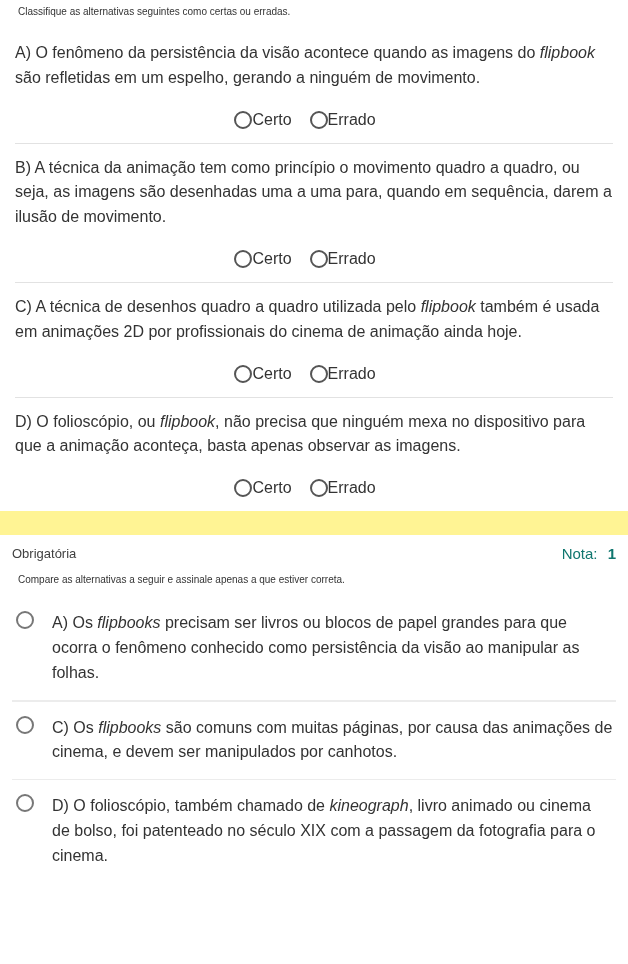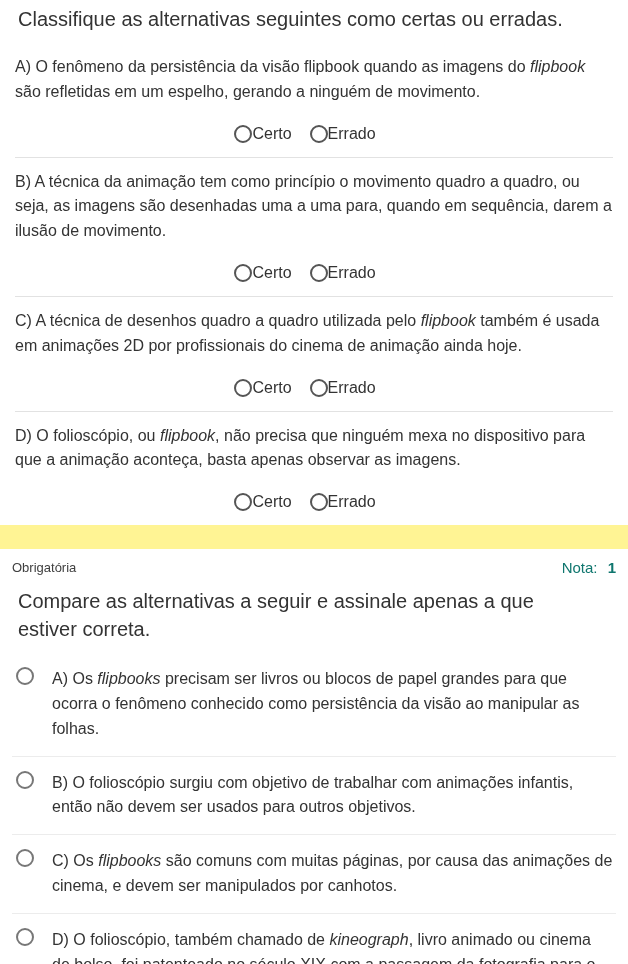--- a/index.html
+++ b/index.html
@@ -1,18 +1,18 @@
 <!DOCTYPE html>
 <html><head>
 <meta charset="utf-8">
 <style>
 *{margin:0;padding:0;box-sizing:border-box}
 body{font-family:Arial,Helvetica,sans-serif;font-size:16px;color:#333;background:#fff;width:628px}
 .section{padding:0 15px}
-.instruction{padding:5px 32px 10px 18px;font-size:20px;line-height:1.4}
+.instruction{padding:5px 32px 10px 18px;font-size:10px;line-height:1.4}
 .statement{padding:12px 0;font-size:16px;line-height:1.55}
 .italic{font-style:italic}
 .options-row{display:flex;justify-content:center;align-items:center;gap:0;padding:8px 0 14px}
 .radio{width:18px;height:18px;border:2px solid #555;border-radius:50%;display:inline-block;flex-shrink:0}
 .opt-label{font-size:16px;margin-right:18px}
 .divider{border:none;border-top:1px solid #e2e2e2;margin:0}
 .yellow-bar{height:24px;background:#fff494;margin-top:0}
 .req-row{display:flex;justify-content:space-between;align-items:center;padding:10px 12px 6px}
 .req{color:#404040;font-size:13px}
 .score{font-size:15px;color:#0f766e}
@@ -23,21 +23,21 @@
 .mc-divider{border:none;border-top:1px solid #ececec;margin:0 12px}
 </style>
 </head>
 <body>
 
 <div class="instruction">Classifique as alternativas seguintes como certas ou erradas.</div>
 
 <div class="section">
 
   <div class="statement">
-    <span>A) O fenômeno da persistência da visão flipbook quando as imagens do </span><span class="italic">flipbook</span><span> são refletidas em um espelho, gerando a ninguém de movimento.</span>
+    <span>A) O fenômeno da persistência da visão acontece quando as imagens do </span><span class="italic">flipbook</span><span> são refletidas em um espelho, gerando a ninguém de movimento.</span>
   </div>
   <div class="options-row">
     <span class="radio"></span>
     <span class="opt-label">Certo</span>
     <span class="radio"></span>
     <span class="opt-label">Errado</span>
   </div>
   <hr class="divider">
 
   <div class="statement">
@@ -89,26 +89,20 @@
 <div>
 
   <div class="mc-item">
     <span class="mc-radio"></span>
     <div class="mc-text">
       <span>A) Os </span><span class="italic">flipbooks</span><span> precisam ser livros ou blocos de papel grandes para que ocorra o fenômeno conhecido como persistência da visão ao manipular as folhas.</span>
     </div>
   </div>
   <hr class="mc-divider">
 
-  <div class="mc-item">
-    <span class="mc-radio"></span>
-    <div class="mc-text">
-      <span>B) O folioscópio surgiu com objetivo de trabalhar com animações infantis, então não devem ser usados para outros objetivos.</span><span class="italic"></span><span></span>
-    </div>
-  </div>
   <hr class="mc-divider">
 
   <div class="mc-item">
     <span class="mc-radio"></span>
     <div class="mc-text">
       <span>C) Os </span><span class="italic">flipbooks</span><span> são comuns com muitas páginas, por causa das animações de cinema, e devem ser manipulados por canhotos.</span>
     </div>
   </div>
   <hr class="mc-divider">
 

